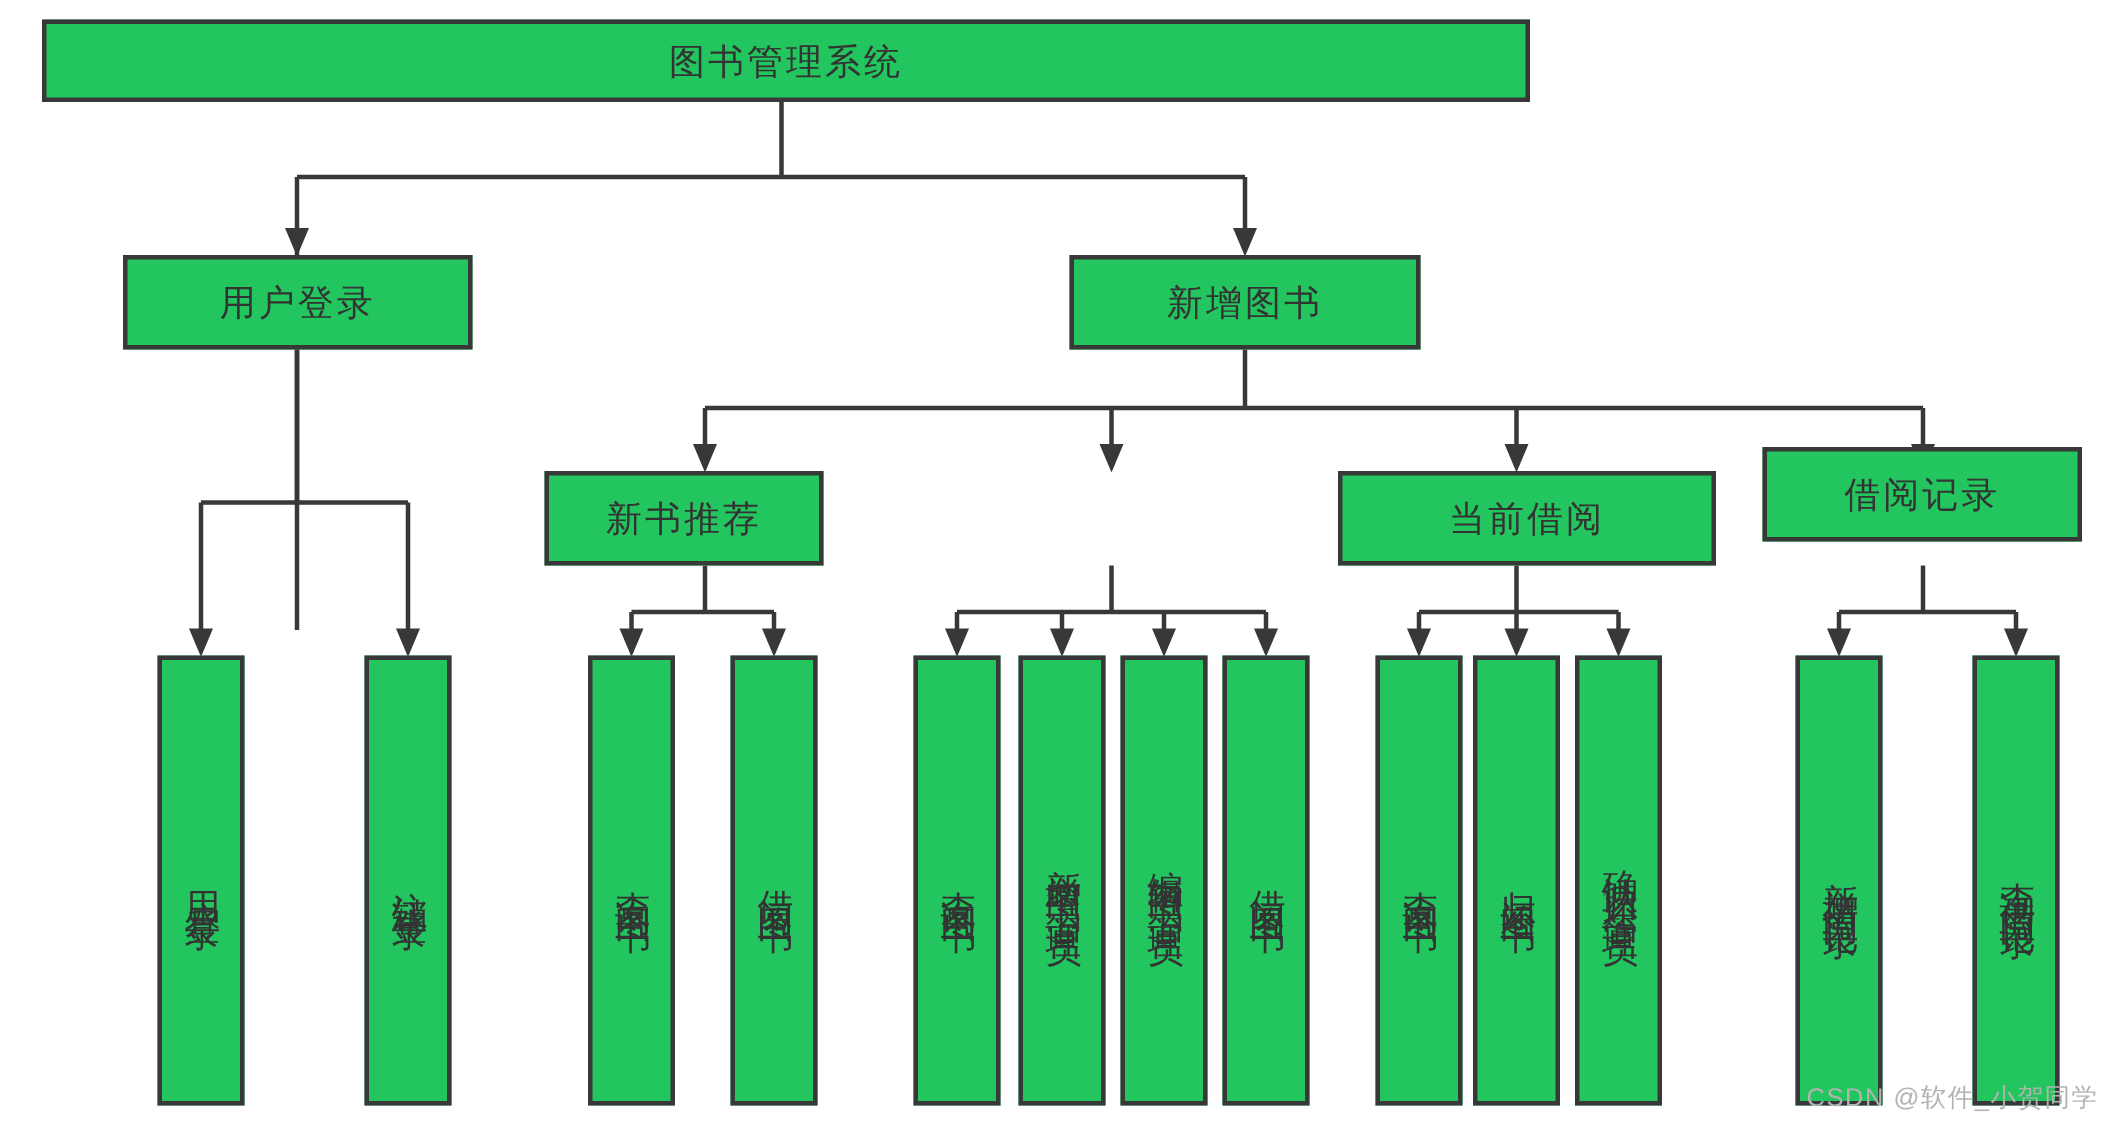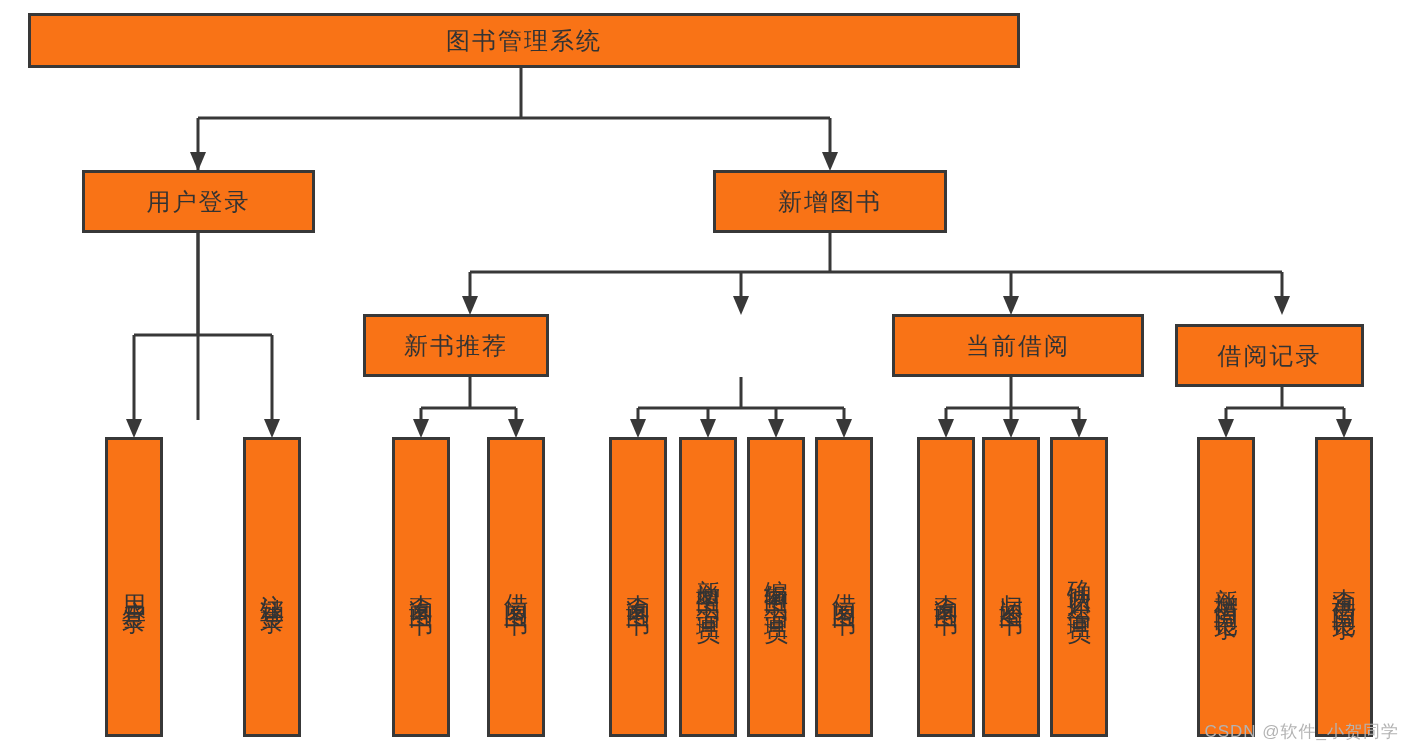--- a/index.html
+++ b/index.html
@@ -16,21 +16,21 @@
     position: absolute;
     left: 0; top: 0;
     color: var(--line, #383838);
   }
   .ln { fill: none; stroke: currentColor; stroke-width: 3; }
   .ar { fill: currentColor; stroke: none; }
   .node {
     position: absolute;
     box-sizing: border-box;
     border: 3px solid var(--line, #383838);
-    background: #f97316;
+    background: #22c55e;
     display: flex;
     align-items: center;
     justify-content: center;
     font-size: 24px;
     letter-spacing: 2px;
     color: var(--text, #333333);
     text-align: right;
   }
   .lvl { height: 63px; }
   .leaf {
@@ -108,21 +108,21 @@
     </g>
   </svg>
 
   <div class="node" style="left:28px; top:13px; width:992px; height:55px;">图书管理系统</div>
 
   <div class="node lvl" style="left:82px; top:170px; width:233px;">用户登录</div>
   <div class="node lvl" style="left:713px; top:170px; width:234px;">新增图书</div>
 
   <div class="node lvl" style="left:363px; top:314px; width:186px;">新书推荐</div>
   <div class="node lvl" style="left:892px; top:314px; width:252px;">当前借阅</div>
-  <div class="node lvl" style="left:1175px; top:324px; width:189px;">借阅记录</div>
+  <div class="node lvl" style="left:1175px; top:298px; width:213px;">借阅记录</div>
 
   <div class="node leaf" style="left:105px;">用户登录</div>
   <div class="node leaf" style="left:243px;">注销登录</div>
 
   <div class="node leaf" style="left:392px;">查询图书</div>
   <div class="node leaf" style="left:487px;">借阅图书</div>
 
   <div class="node leaf" style="left:609px;">查询图书</div>
   <div class="node leaf" style="left:679px;">新增图书（管理员）</div>
   <div class="node leaf" style="left:747px;">编辑图书（管理员）</div>

